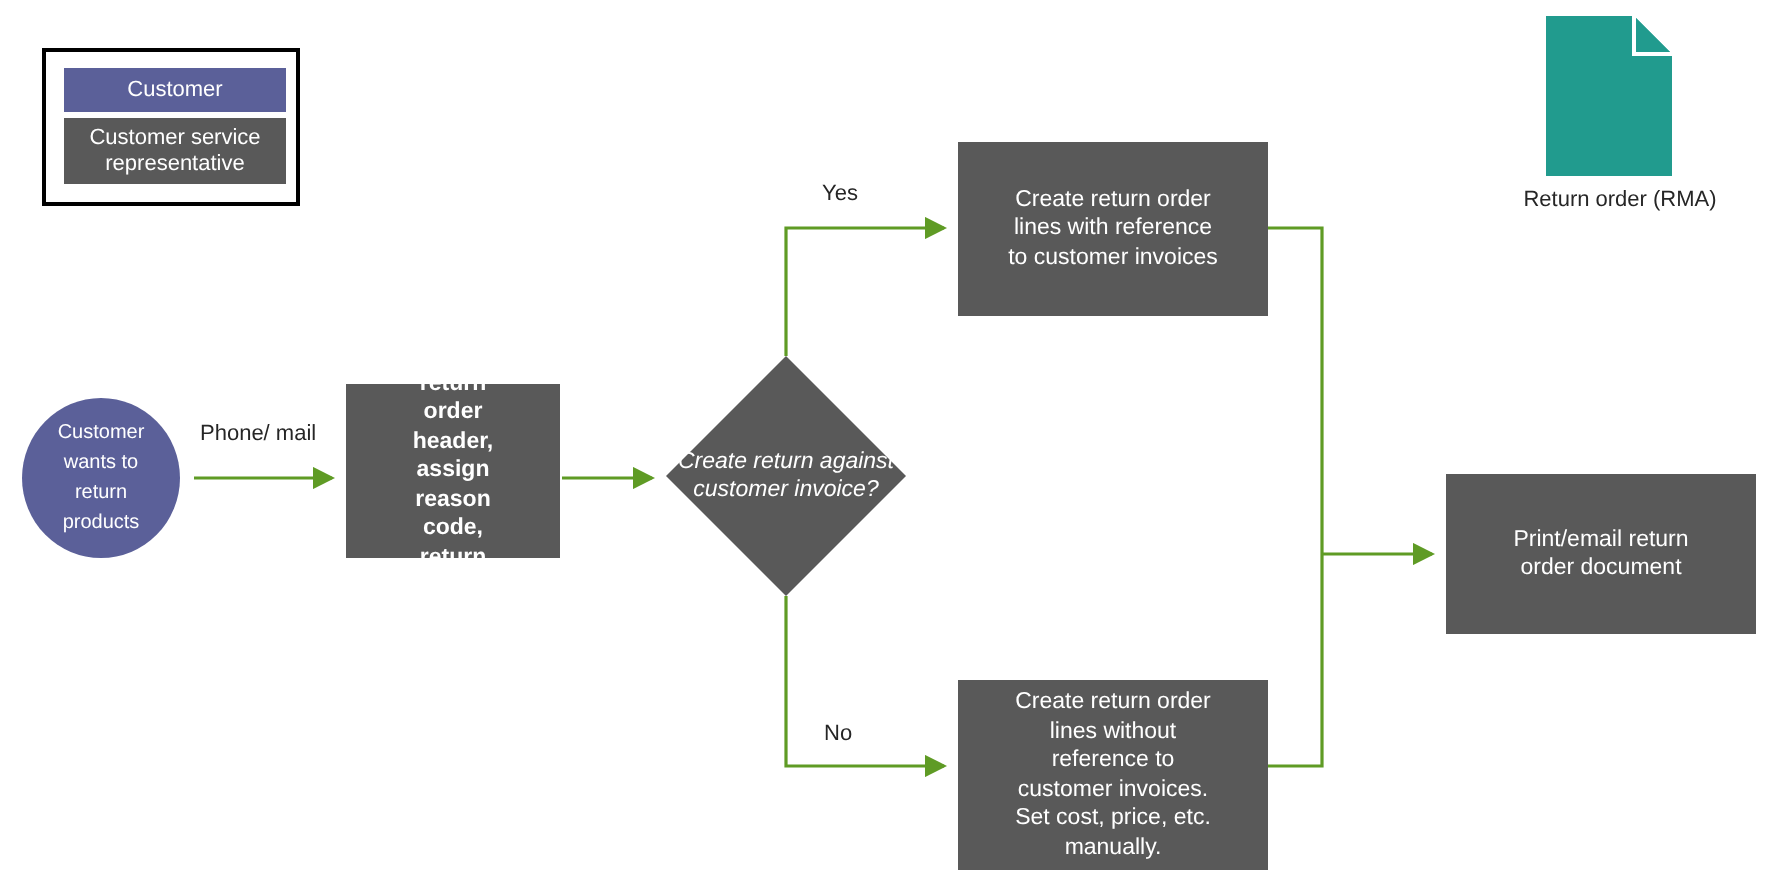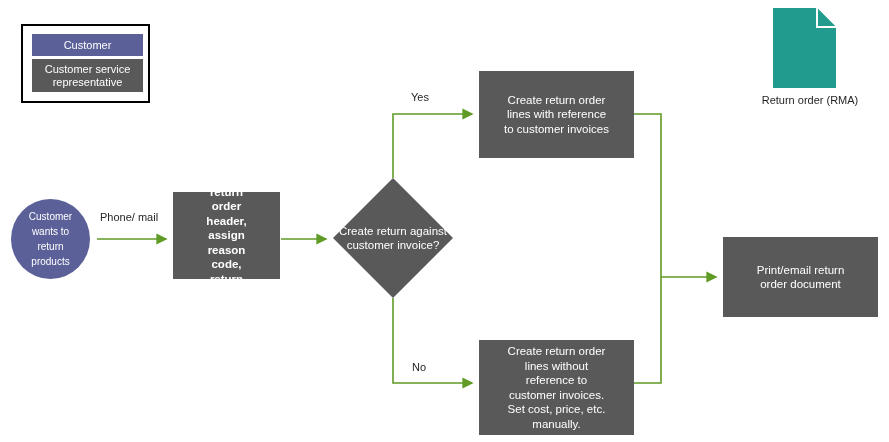--- a/index.html
+++ b/index.html
@@ -35,21 +35,21 @@
   .proc{background:#595959;}
   .circle{background:#5b6099;border-radius:50%;font-size:10px;line-height:15px;}
 
   
   #n-start{left:11px;top:199px;width:79px;height:80px;}
   
   #n-header{left:173px;top:192px;width:107px;height:87px;font-weight:bold;}
   
   #n-decision{
     left:333px;top:178px;width:120px;height:120px;
-    background:transparent;padding:0;
+    background:transparent;padding:0;font-style:italic;
   }
   #n-decision .diamond-shape{
     position:absolute;left:0;top:0;width:120px;height:120px;
     background:#595959;
     clip-path:polygon(50% 0%,100% 50%,50% 100%,0% 50%);
   }
   #n-decision .diamond-text{
     position:relative;z-index:2;width:100%;
     display:flex;align-items:center;justify-content:center;
     height:100%;text-align:center;

